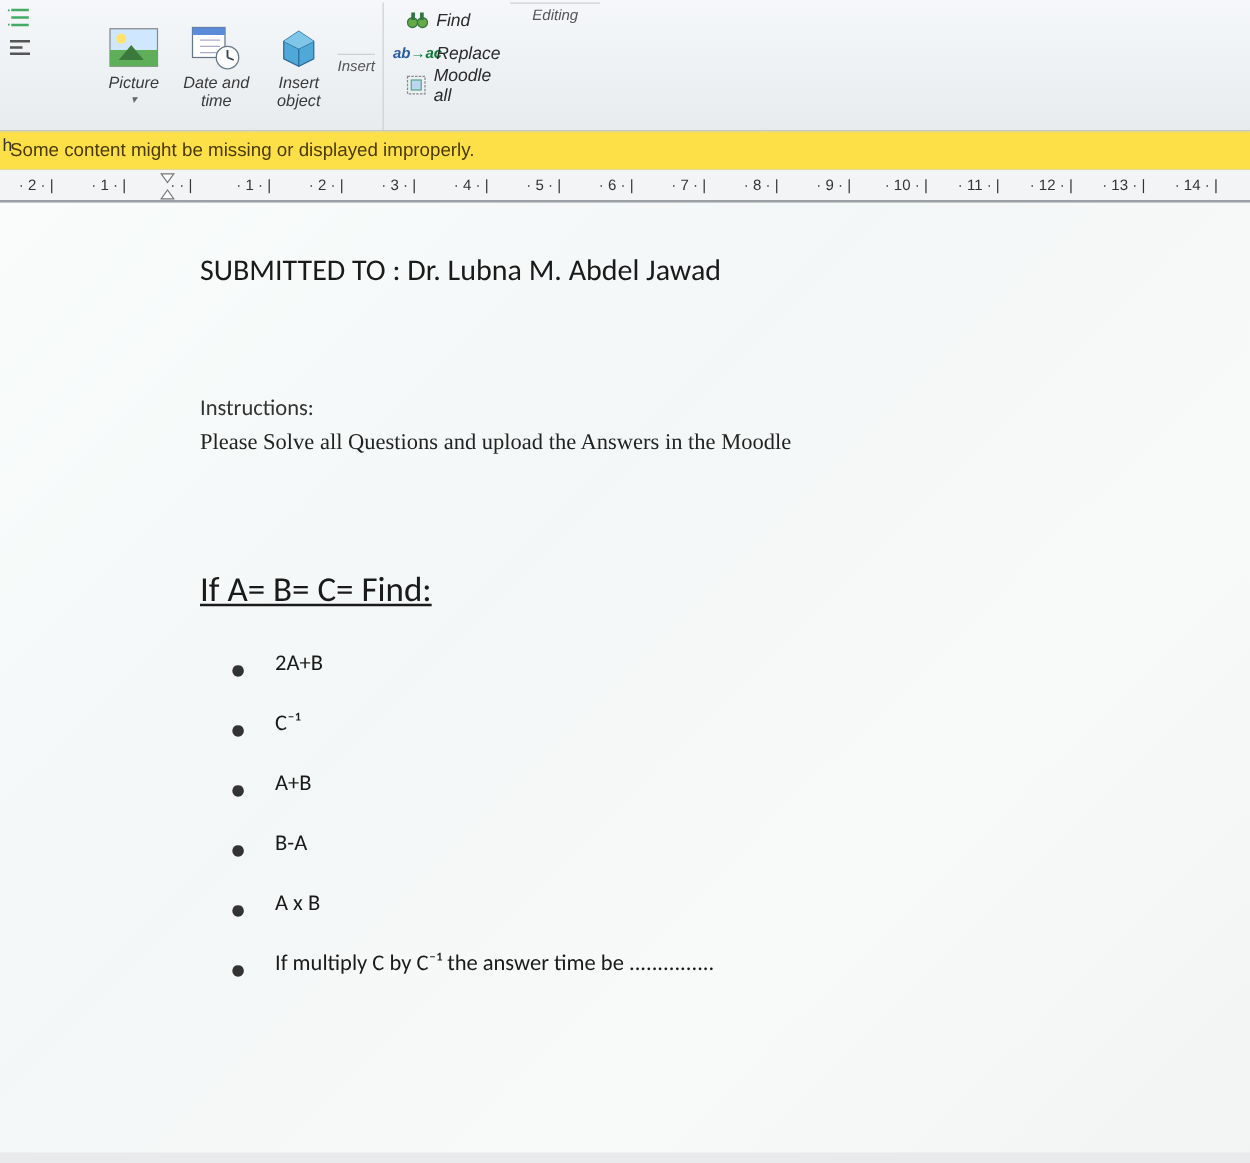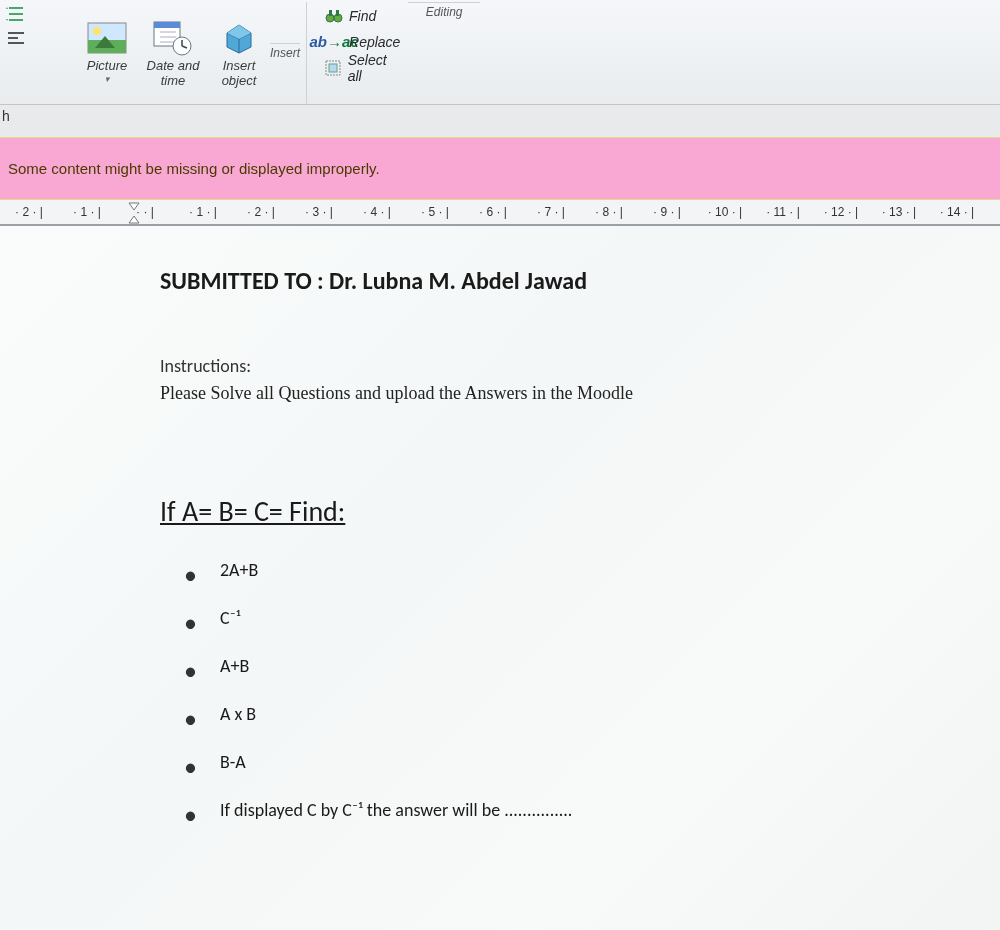--- a/index.html
+++ b/index.html
@@ -76,27 +76,26 @@
   }
   .editing-row {
     display:flex;align-items:center;gap:6px;
     font-size:14px;color:#2a2a2a;
     cursor:pointer;
     height:24px;
   }
   .editing-row .mini-icon{width:18px;height:18px;display:flex;align-items:center;justify-content:center;}
   .h-label{position:absolute;left:2px;top:108px;font-size:14px;color:#333;}
   .warning-bar{
-    background:#f9a8d4;
+    background:#fde047;
     border-top:1px solid #e6d98a;
     border-bottom:1px solid #e6d98a;
-    padding:22px 8px;
+    padding:6px 8px;
     font-size:15px;
     color:#4a3a00;
-    margin-top:32px;
   }
   .ruler{
     background:#f2f4f6;
     border-bottom:2px solid #9aa0a6;
     height:26px;
     position:relative;
     font-size:12px;
     color:#333;
     overflow:hidden;
   }
@@ -111,22 +110,22 @@
   }
   .page{
     background:linear-gradient(135deg,#fafcfc 0%,#f4f7f7 40%,#f8faf9 70%,#f2f4f4 100%);
     margin:0;
     padding:40px 50px 20px 160px;
     height:760px;
     font-family: Calibri, "Segoe UI", sans-serif;
     color:#1a1a1a;
   }
   .submitted{
-    font-size:24px;font-weight:bold;
-    margin-bottom:60px;
+    font-size:24px;font-weight:normal;
+    margin-bottom:84px;
   }
   .instr-head{font-size:18px;color:#333;margin-bottom:6px;}
   .instr-body{font-size:18px;color:#222;margin-bottom:90px;font-family:Liberation Serif, serif;}
   .question{font-size:28px;margin-bottom:30px;text-decoration:underline;}
   .bullets{list-style:none;padding-left:60px;}
   .bullets li{
     font-size:18px;
     margin-bottom:26px;
     position:relative;
   }
@@ -206,31 +205,31 @@
           <svg width="18" height="16" viewBox="0 0 18 16">
               <circle cx="5" cy="10" r="4" fill="#6a4" stroke="#374"></circle>
               <circle cx="13" cy="10" r="4" fill="#6a4" stroke="#374"></circle>
               <rect x="4" y="2" width="3" height="6" fill="#374"></rect>
               <rect x="11" y="2" width="3" height="6" fill="#374"></rect>
             </svg>
         </span>
         <span>Find</span>
       </div>
       <div class="editing-row">
-        <span class="mini-icon" style="font-size:15px;line-height:8px;color:#2a5aa0;font-weight:bold;justify-content:center;">ab<br><span style="color:#0a7a3a">→ac</span></span>
+        <span class="mini-icon" style="font-size:12px;line-height:8px;color:#2a5aa0;font-weight:bold;justify-content:center;">ab<br><span style="color:#0a7a3a">→ac</span></span>
         <span>Replace</span>
       </div>
       <div class="editing-row">
         <span class="mini-icon">
           <svg width="16" height="16" viewBox="0 0 16 16">
               <rect x="1" y="1" width="14" height="14" fill="none" stroke="#888" stroke-dasharray="2 1"></rect>
               <rect x="4" y="4" width="8" height="8" fill="#bcd6f2" stroke="#5a8"></rect>
             </svg>
         </span>
-        <span>Select all</span>
+        <span>Moodle all</span>
       </div>
     </div>
     <div class="ribbon-group-label" style="text-align:center;">Editing</div>
   </div>
 </div>
 
 <span class="h-label">h</span>
 
 <div class="warning-bar">
   <span>Some content might be missing or displayed improperly.</span>
@@ -268,17 +267,17 @@
   <div class="submitted">
     <span>SUBMITTED TO : </span><span>Dr. Lubna M. Abdel Jawad</span>
   </div>
   <div class="instr-head">Instructions:</div>
   <div class="instr-body">Please Solve all Questions and upload the Answers in the Moodle</div>
   <div class="question">If A=   B=   C= Find:</div>
   <ul class="bullets">
     <li>2A+B</li>
     <li>C⁻¹</li>
     <li>A+B</li>
+    <li>B-A</li>
     <li>A x B</li>
-    <li>B-A</li>
-    <li>If displayed C by C⁻¹ the answer will be ...............</li>
+    <li>If multiply C by C⁻¹ the answer time be ...............</li>
   </ul>
 </div>
 
 </body></html>

